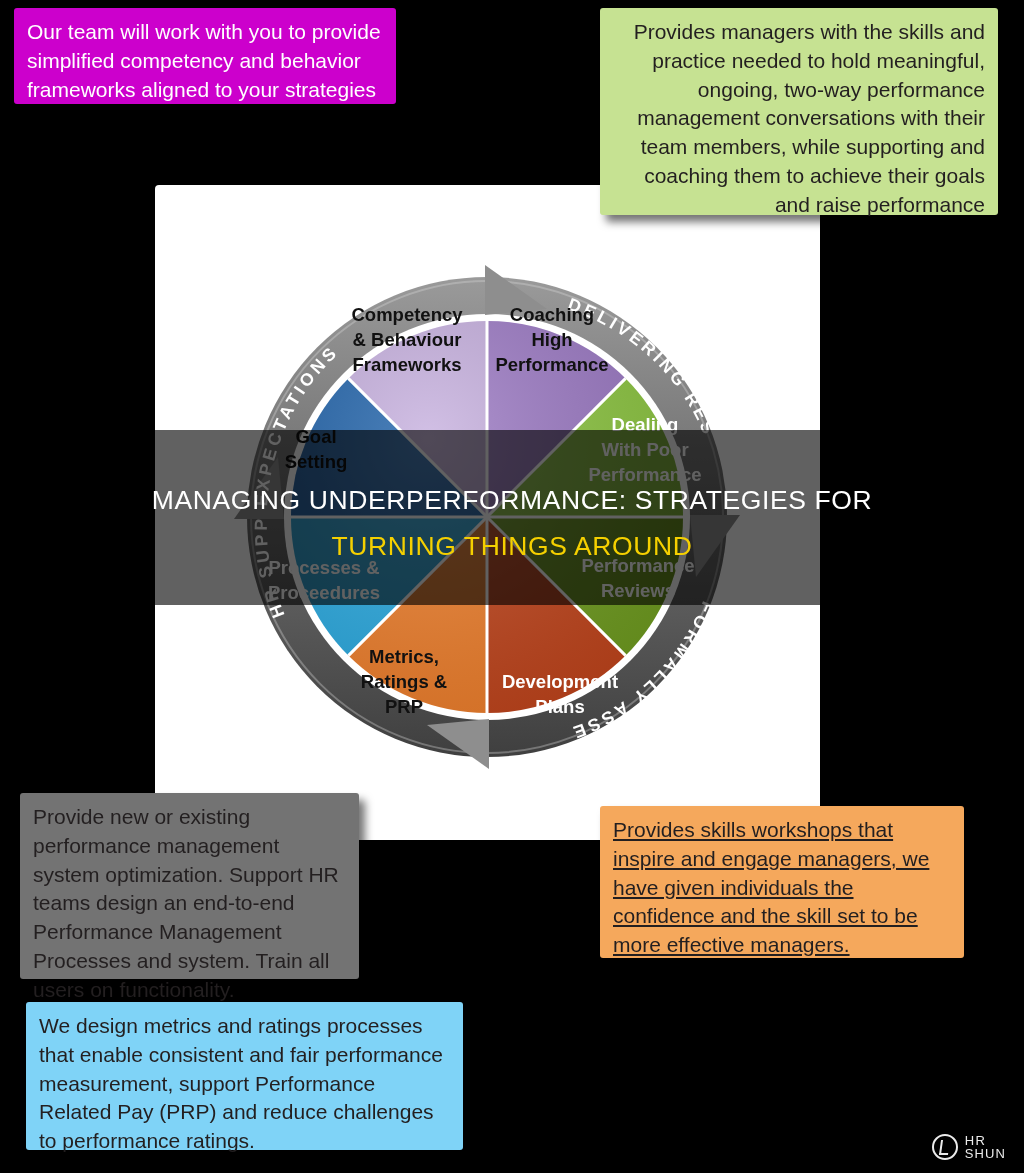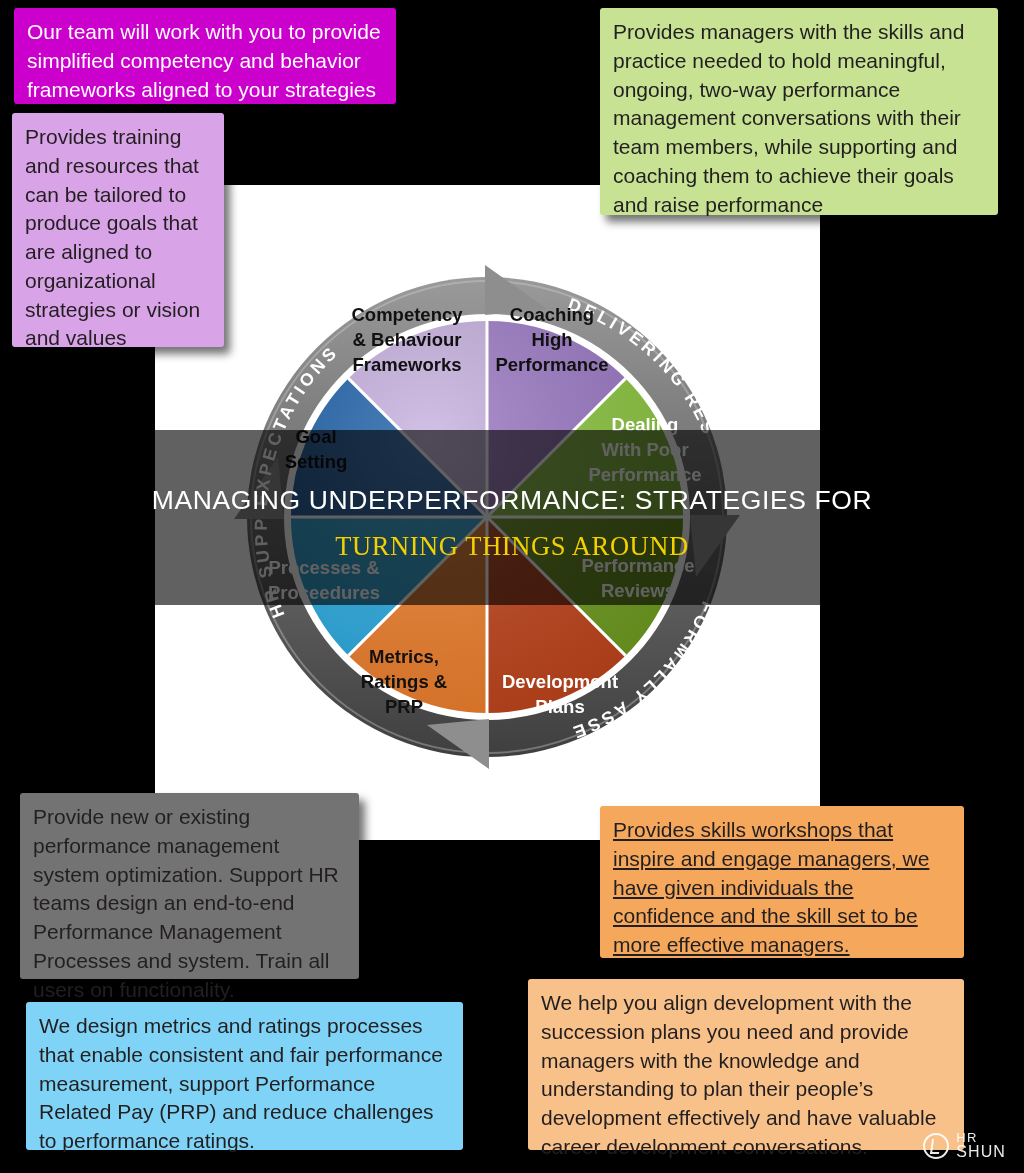--- a/index.html
+++ b/index.html
@@ -50,39 +50,39 @@
   }
   .title-text{
     position:absolute;left:0;top:0;width:1024px;height:1173px;
     pointer-events:none;
   }
   .title-line{
     position:absolute;width:1024px;text-align:center;
     font-size:26.5px;letter-spacing:0.6px;font-weight:400;
   }
   .title-line.l1{top:485px;color:#ffffff;}
-  .title-line.l2{top:531px;color:#f5d000;font-family:Liberation Serif, serif;}
+  .title-line.l2{top:531px;color:#f5d000;}
 
   
   .watermark{
     position:absolute;right:18px;bottom:12px;
     display:flex;align-items:center;gap:7px;
     color:#ffffff;opacity:.92;
   }
   .wm-mark{
     width:22px;height:22px;border-radius:50%;
     border:2px solid #ffffff;position:relative;
   }
   .wm-mark:after{
     content:"";position:absolute;left:6px;top:4px;width:7px;height:13px;
     border-left:2px solid #fff;border-bottom:2px solid #fff;
     transform:skewX(-8deg);
   }
   .wm-text{font-size:13px;line-height:1.05;letter-spacing:1.3px;}
-  .wm-text div:last-child{font-size:16px;letter-spacing:1.1px;}
+  .wm-text div:last-child{font-size:13px;letter-spacing:1.1px;}
 
   svg text{font-family:"Liberation Sans", sans-serif;}
 </style>
 </head>
 <body>
 
 <div class="stage">
 
   <div class="white-card"></div>
 
@@ -206,44 +206,38 @@
           <text x="161" y="283">Setting</text>
         </g>
       </g>
     </svg>
   </div>
 
   <div class="callout c-magenta" style="left:14px;top:8px;width:382px;height:96px;">
     <p>Our team will work with you to provide simplified competency and behavior frameworks aligned to your strategies</p>
   </div>
 
-  <div class="callout c-violet" style="left:12px;top:113px;width:212px;height:234px;">
-    <p>Provides training and resources that can be tailored to produce goals that are aligned to organizational strategies or vision and values</p>
-  </div>
-
-  <div class="callout c-green" style="left:600px;top:8px;width:398px;height:207px;">
+
+  <div class="callout c-green" style="left:600px;top:8px;width:398px;height:207px;text-align:right;">
     <p>Provides managers with the skills and practice needed to hold meaningful, ongoing, two-way performance management conversations with their team members, while supporting and coaching them to achieve their goals and raise performance</p>
   </div>
 
 
   <div class="callout c-blue" style="left:20px;top:793px;width:339px;height:186px;">
     <p>Provide new or existing performance management system optimization.  Support HR teams design an end-to-end Performance Management Processes and system.  Train all users on functionality.</p>
   </div>
 
   <div class="callout c-bluelight" style="left:26px;top:1002px;width:437px;height:148px;">
     <p>We design metrics and ratings processes that enable consistent and fair performance measurement, support Performance Related Pay (PRP) and reduce challenges to performance ratings.</p>
   </div>
 
   <div class="callout c-orange" style="left:600px;top:806px;width:364px;height:152px;">
     <p>Provides skills workshops that inspire and engage managers, we have given individuals the confidence and the skill set to be more effective managers.</p>
   </div>
 
-  <div class="callout c-orangelight" style="left:528px;top:979px;width:436px;height:171px;">
-    <p>We help you align development with the succession plans you need and provide managers with the knowledge and understanding to plan their people’s development effectively and have valuable career development conversations.</p>
-  </div>
 
   <div class="title-band"></div>
   <div class="title-text">
     <div class="title-line l1">MANAGING UNDERPERFORMANCE: STRATEGIES FOR</div>
     <div class="title-line l2">TURNING THINGS AROUND</div>
   </div>
 
   <div class="watermark">
     <div class="wm-mark"></div>
     <div class="wm-text">

